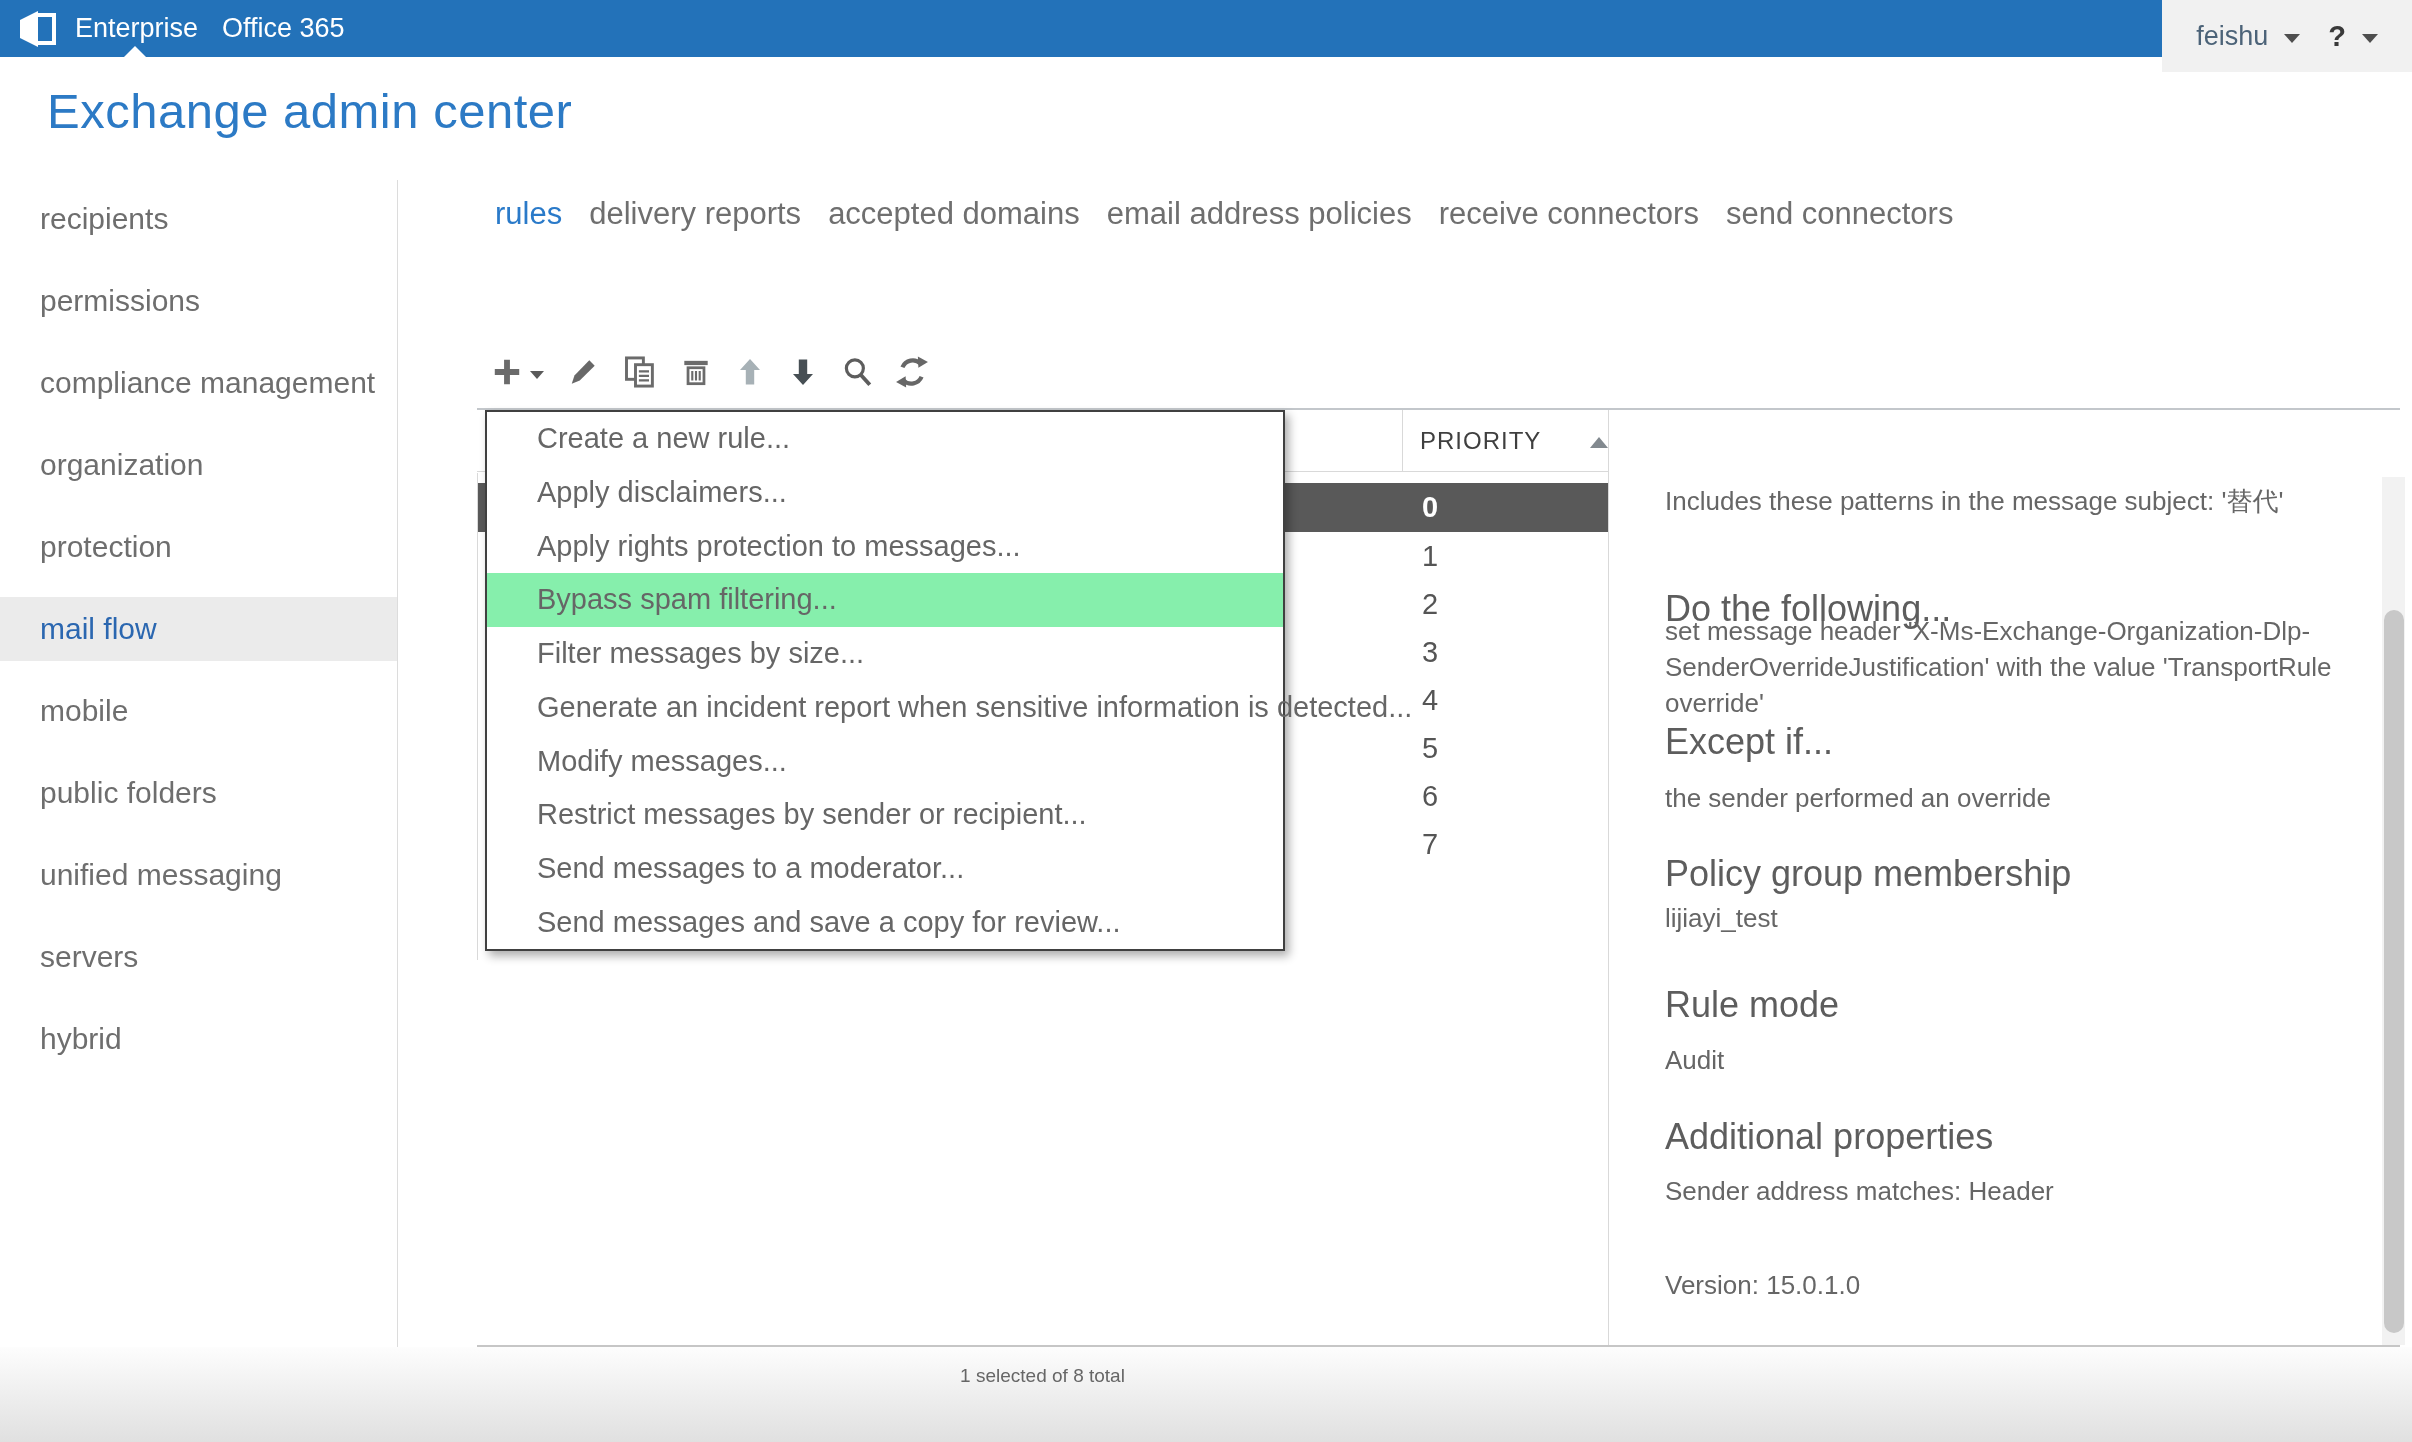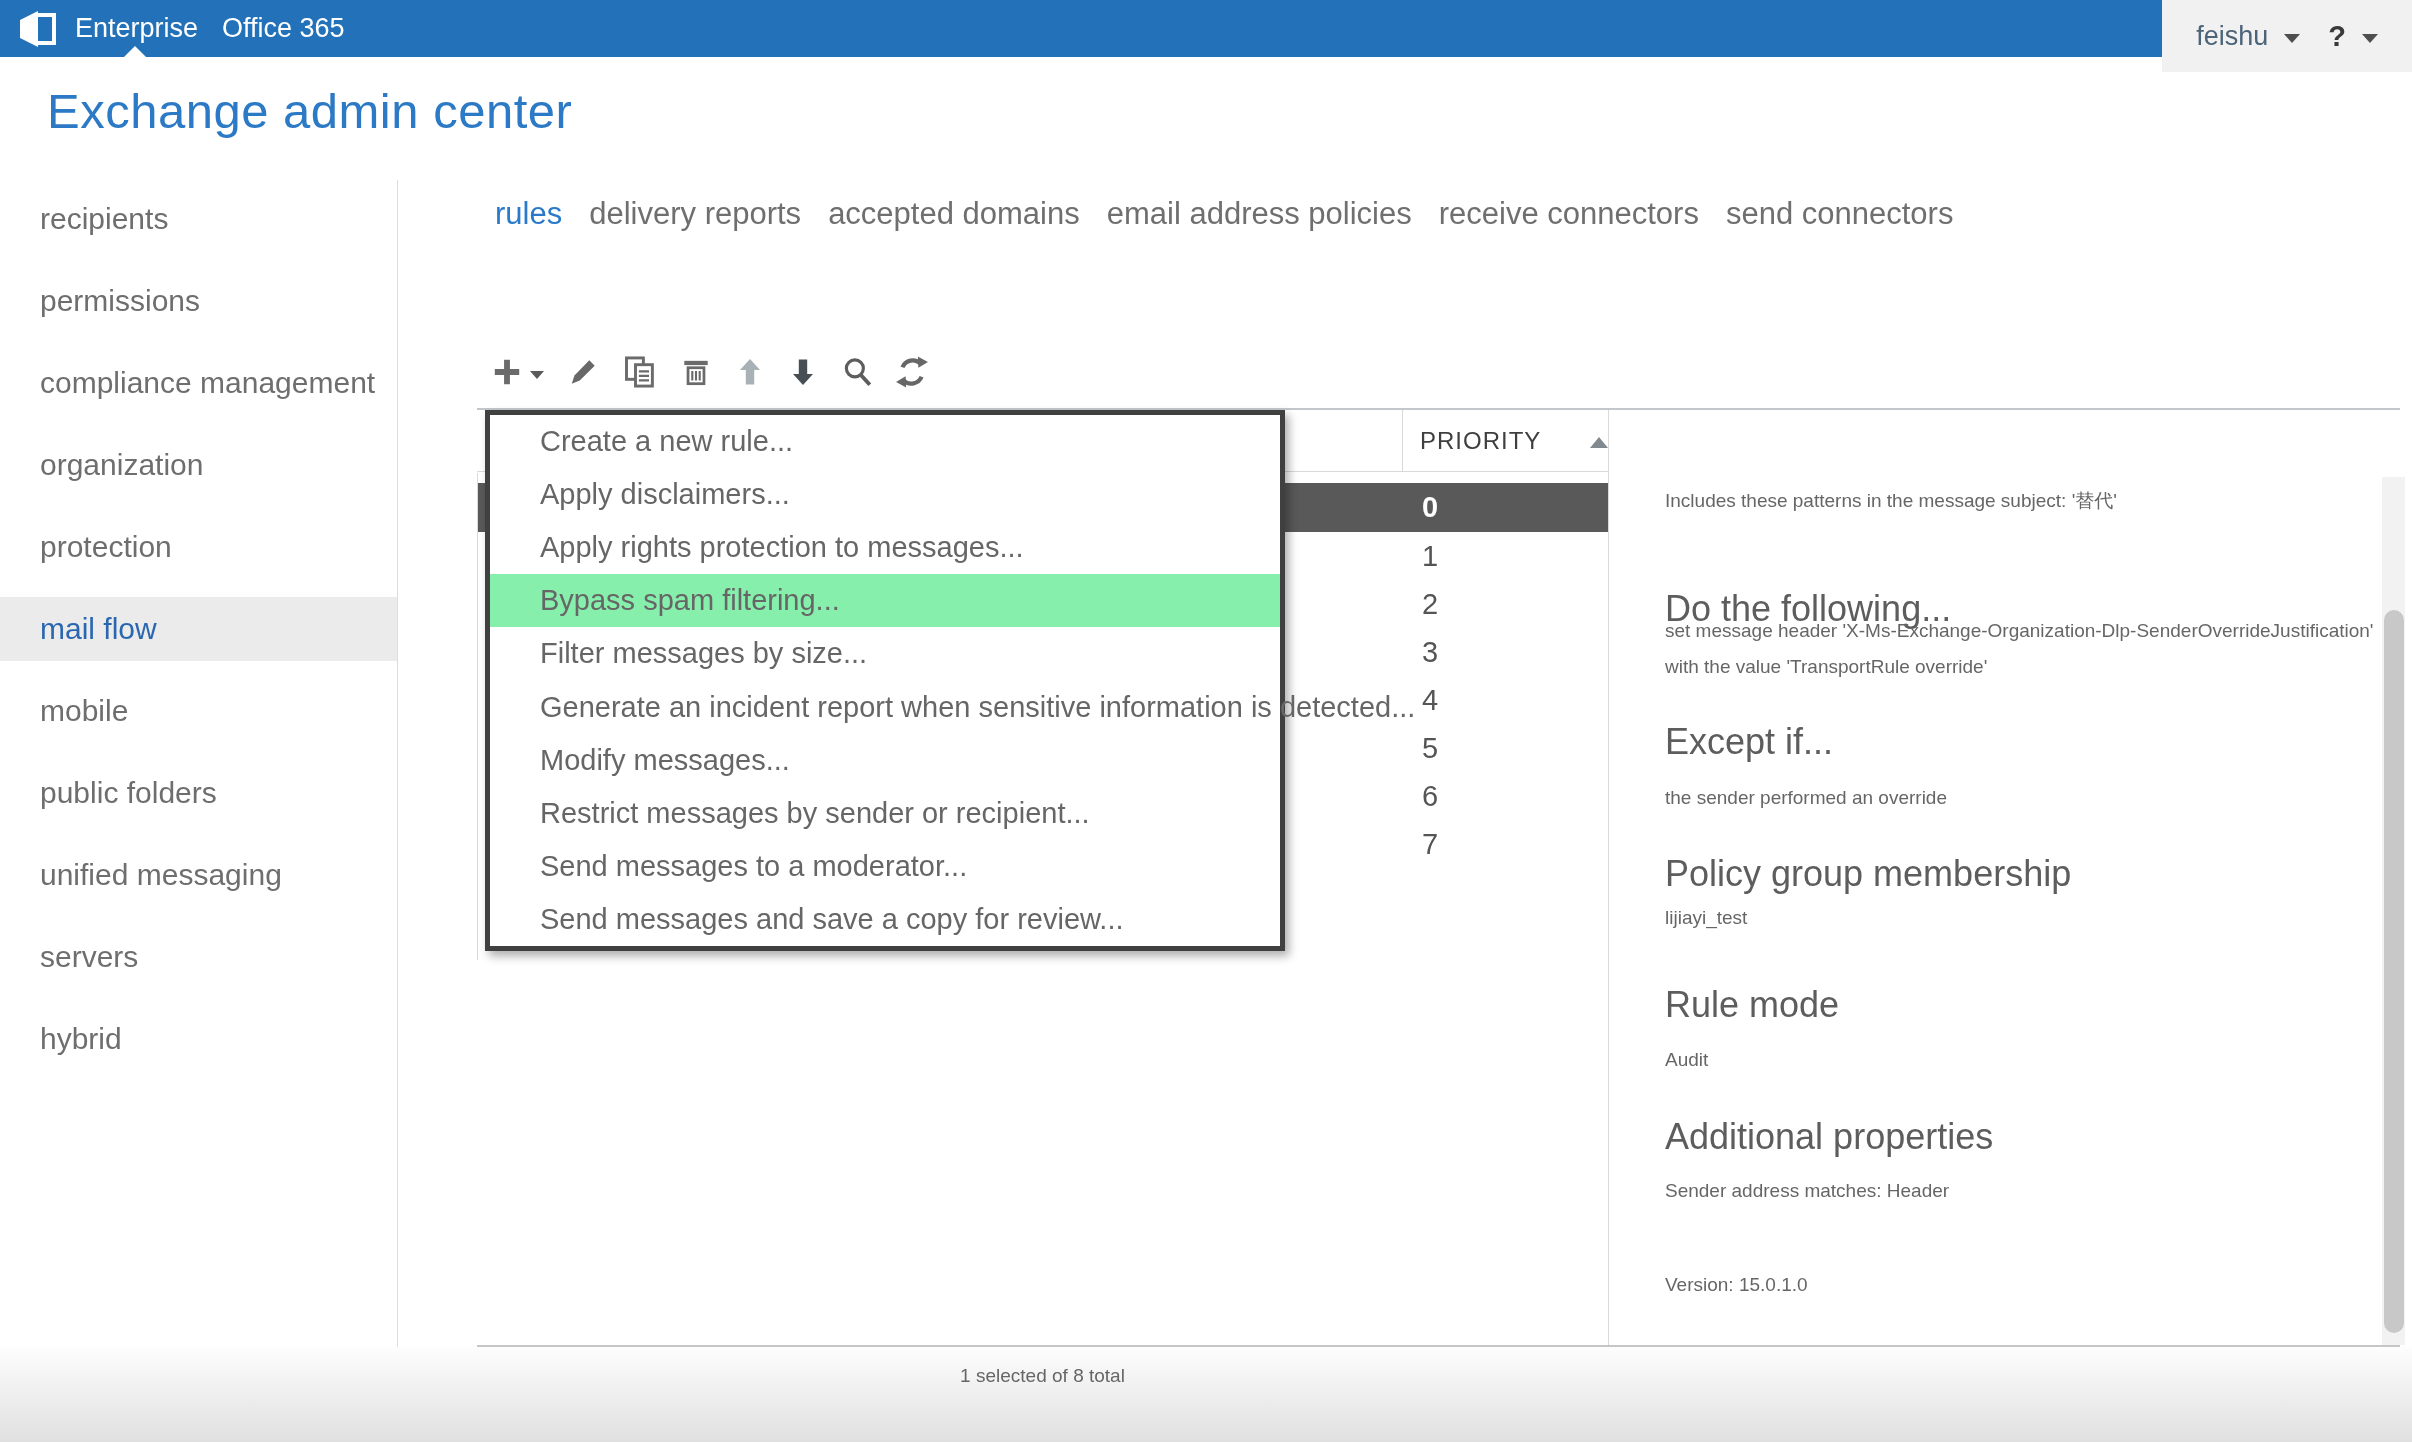--- a/index.html
+++ b/index.html
@@ -42,26 +42,26 @@
   .hdr-bottom{position:absolute;left:477px;top:471px;width:1131px;height:1px;background:#d9d9d9;}
   .col-header{position:absolute;left:1420px;top:410px;height:61px;display:flex;align-items:center;
               font-size:24px;color:#3f3f3f;letter-spacing:1px;cursor:pointer;}
   .sort-asc{position:absolute;left:1590px;top:437px;width:0;height:0;
             border-left:9px solid transparent;border-right:9px solid transparent;border-bottom:11px solid #82898f;}
   .row-sel-bg{position:absolute;left:478px;top:483px;width:1130px;height:49px;background:#595959;cursor:pointer;}
   .prio-cell{position:absolute;left:1422px;width:120px;height:48px;line-height:48px;font-size:29px;color:#555;cursor:pointer;}
   .prio-cell.sel{color:#fff;font-weight:bold;}
   
   .menu{position:absolute;left:485px;top:410px;width:800px;height:541px;background:#fff;
-        border:5px solid #404040;box-shadow:4px 5px 9px rgba(0,0,0,.32);display:flex;flex-direction:column;box-sizing:border-box;}
+        border:2px solid #404040;box-shadow:4px 5px 9px rgba(0,0,0,.32);display:flex;flex-direction:column;box-sizing:border-box;}
   .menu-item{flex:1;display:flex;align-items:center;padding-left:50px;font-size:29px;color:#666;cursor:pointer;white-space:nowrap;}
   .menu-item.hl{background:#86efac;}
   
   .details{position:absolute;left:1608px;top:410px;width:774px;height:935px;overflow:hidden;}
-  .d-body{position:absolute;left:57px;width:738px;font-size:19px;line-height:36px;color:#666;}
+  .d-body{position:absolute;left:57px;width:738px;font-size:26px;line-height:36px;color:#666;}
   .d-head{position:absolute;left:57px;width:700px;font-size:36px;font-weight:300;color:#5d5d5d;}
   
   .sb-track{position:absolute;left:2382px;top:477px;width:23px;height:868px;background:#f2f2f2;}
   .sb-thumb{position:absolute;left:2384px;top:610px;width:20px;height:723px;background:#c8c8c8;border-radius:10px;cursor:pointer;}
   
   .footer{position:absolute;left:0;top:1347px;width:2412px;height:95px;
           background:linear-gradient(#fdfdfd,#e0e0e0);}
   .status{position:absolute;left:477px;top:1365px;width:1131px;text-align:center;font-size:19px;color:#666;}
   svg{display:block;}
 </style>

